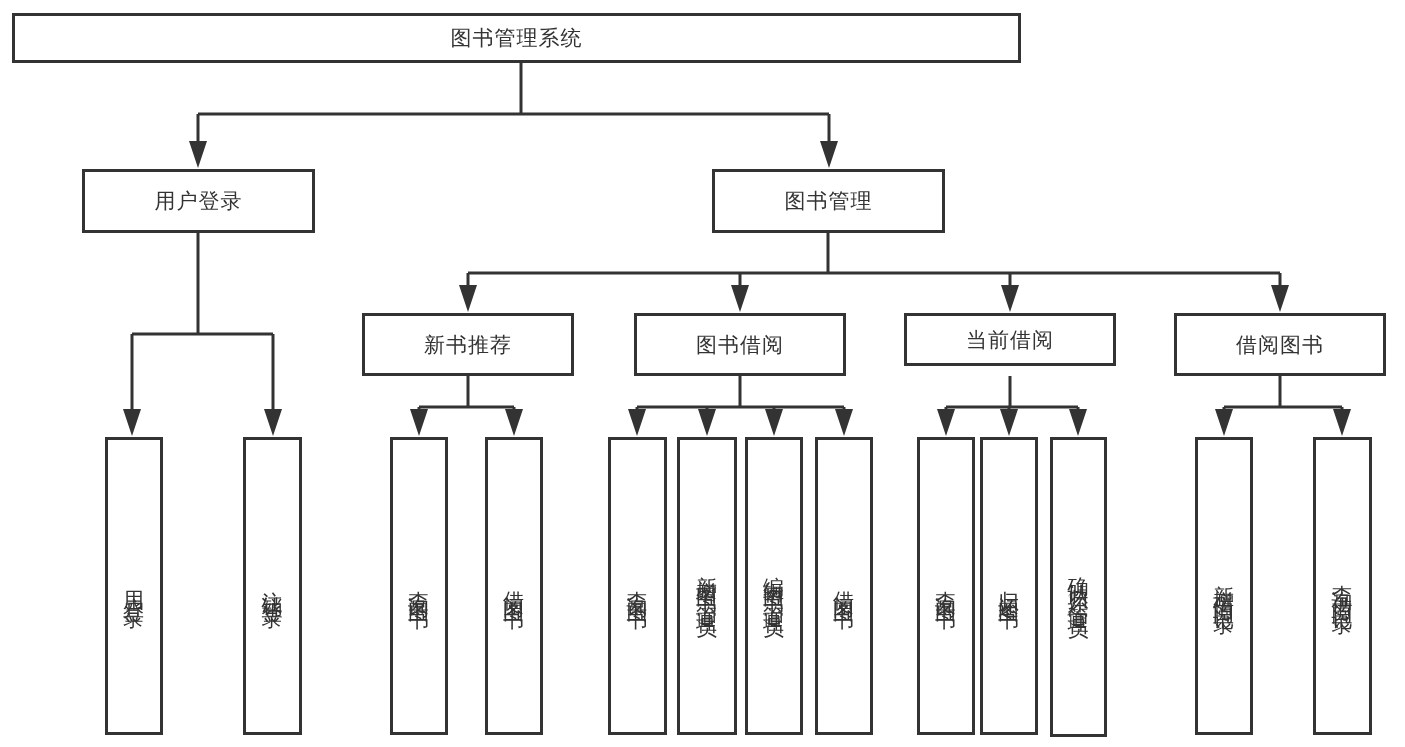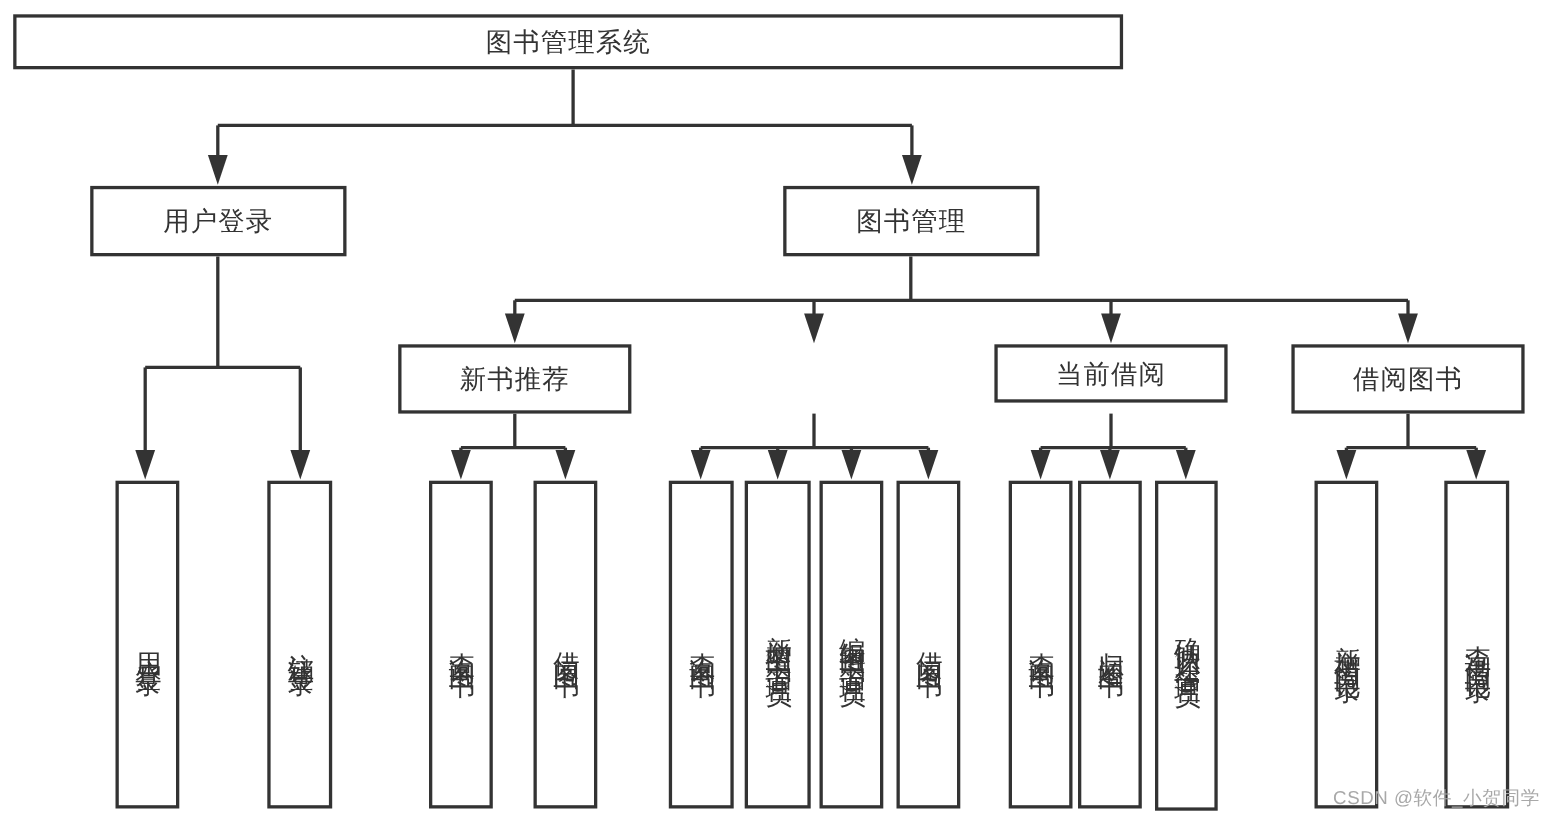--- a/index.html
+++ b/index.html
@@ -24,21 +24,21 @@
   }
   .node {
     position: absolute;
     box-sizing: border-box;
     border: 3px solid #333333;
     background: #ffffff;
     color: #333333;
     display: flex;
     align-items: center;
     justify-content: center;
-    font-size: 24px;
+    font-size: 21px;
     letter-spacing: 1px;
     text-align: right;
   }
   .node.vert {
     writing-mode: vertical-rl;
     letter-spacing: 6px;
     line-height: 1;
     padding: 6px 0;
   }
   .watermark {
@@ -126,20 +126,21 @@
       <polygon points="1333,409 1351,409 1342,436"></polygon>
     </g>
   </svg>
 
   <div class="node" style="left:12px; top:13px; width:1009px; height:50px;">图书管理系统</div>
 
   <div class="node" style="left:82px; top:169px; width:233px; height:64px;">用户登录</div>
   <div class="node" style="left:362px; top:313px; width:212px; height:63px;">新书推荐</div>
 
   <div class="node" style="left:712px; top:169px; width:233px; height:64px;">图书管理</div>
+  <div class="node" style="left:634px; top:313px; width:212px; height:63px;">图书借阅</div>
   <div class="node" style="left:904px; top:313px; width:212px; height:53px;">当前借阅</div>
   <div class="node" style="left:1174px; top:313px; width:212px; height:63px;">借阅图书</div>
 
   <div class="node vert" style="left:105px; top:437px; width:58px; height:298px;">用户登录</div>
   <div class="node vert" style="left:243px; top:437px; width:59px; height:298px;">注销登录</div>
 
   <div class="node vert" style="left:390px; top:437px; width:58px; height:298px;">查询图书</div>
   <div class="node vert" style="left:485px; top:437px; width:58px; height:298px;">借阅图书</div>
 
   <div class="node vert" style="left:608px; top:437px; width:59px; height:298px;">查询图书</div>
@@ -147,15 +148,14 @@
   <div class="node vert" style="left:745px; top:437px; width:58px; height:298px;">编辑图书（管理员）</div>
   <div class="node vert" style="left:815px; top:437px; width:58px; height:298px;">借阅图书</div>
 
   <div class="node vert" style="left:917px; top:437px; width:58px; height:298px;">查询图书</div>
   <div class="node vert" style="left:980px; top:437px; width:58px; height:298px;">归还图书</div>
   <div class="node vert" style="left:1050px; top:437px; width:57px; height:300px;">确认归还（管理员）</div>
 
   <div class="node vert" style="left:1195px; top:437px; width:58px; height:298px;">新增借阅记录</div>
   <div class="node vert" style="left:1313px; top:437px; width:59px; height:298px;">查询借阅记录</div>
 
-  <div class="watermark">CSDN @软件_小贺同学</div>
 
 </div>
 
 </body></html>

